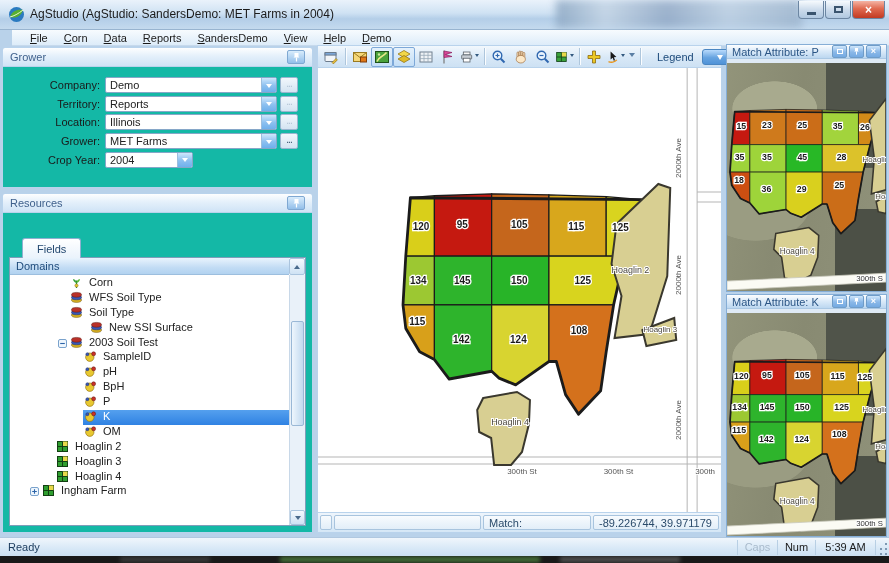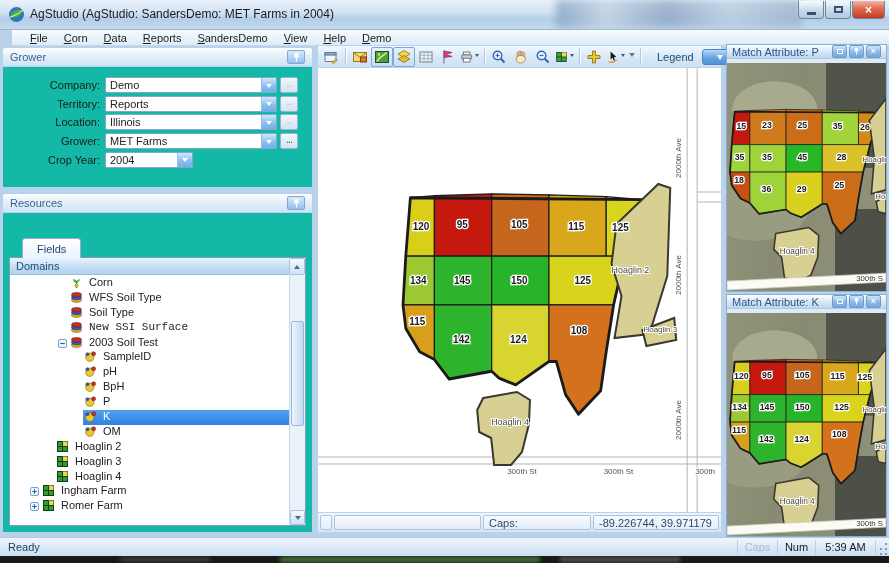--- a/index.html
+++ b/index.html
@@ -297,21 +297,21 @@
                 <span class="icon tree-icon">
                   <svg viewBox="0 0 13 13">
                     <ellipse cx="6.5" cy="9" rx="5" ry="2.4" fill="#d8b020" stroke="#6a5010" stroke-width="0.5"></ellipse>
                     <ellipse cx="6.5" cy="6.4" rx="5" ry="2.4" fill="#3858b8" stroke="#1a2c6a" stroke-width="0.5"></ellipse>
                     <ellipse cx="6.5" cy="3.8" rx="5" ry="2.4" fill="#b83028" stroke="#5c140e" stroke-width="0.5"></ellipse>
                   </svg>
                 </span>
                 <span class="tree-label">Soil Type</span>
               </span>
             </div>
-            <div class="tree-row" style="padding-left: 46px; font-family: Liberation Mono, monospace;">
+            <div class="tree-row" style="padding-left: 66px;">
               <span class="expander-spacer"></span>
               <span class="row-main">
                 <span class="icon tree-icon">
                   <svg viewBox="0 0 13 13">
                     <ellipse cx="6.5" cy="9" rx="5" ry="2.4" fill="#d8b020" stroke="#6a5010" stroke-width="0.5"></ellipse>
                     <ellipse cx="6.5" cy="6.4" rx="5" ry="2.4" fill="#3858b8" stroke="#1a2c6a" stroke-width="0.5"></ellipse>
                     <ellipse cx="6.5" cy="3.8" rx="5" ry="2.4" fill="#b83028" stroke="#5c140e" stroke-width="0.5"></ellipse>
                   </svg>
                 </span>
                 <span class="tree-label">New SSI Surface</span>
@@ -461,38 +461,20 @@
               </span>
               <span class="row-main">
                 <span class="icon tree-icon">
                   <svg viewBox="0 0 13 13">
                     <rect x="1.5" y="1.5" width="10" height="10" fill="#2f9e2f" stroke="#123f12"></rect>
                     <rect x="6.5" y="1.5" width="5" height="5" fill="#e8d84a"></rect>
                     <path d="M6.5,1.5 V11.5 M1.5,6.5 H11.5" stroke="#123f12"></path>
                   </svg>
                 </span>
                 <span class="tree-label">Ingham Farm</span>
-              </span>
-            </div>
-            <div class="tree-row" style="padding-left: 18px;">
-              <span class="expander">
-                <svg viewBox="0 0 9 9">
-                  <rect x="0.5" y="0.5" width="8" height="8" rx="1.5" fill="#eef6fd" stroke="#7aa2cc"></rect>
-                  <path d="M2.2,4.5 h4.6 M4.5,2.2 v4.6" stroke="#2b63a8" stroke-width="1.1"></path>
-                </svg>
-              </span>
-              <span class="row-main">
-                <span class="icon tree-icon">
-                  <svg viewBox="0 0 13 13">
-                    <rect x="1.5" y="1.5" width="10" height="10" fill="#2f9e2f" stroke="#123f12"></rect>
-                    <rect x="6.5" y="1.5" width="5" height="5" fill="#e8d84a"></rect>
-                    <path d="M6.5,1.5 V11.5 M1.5,6.5 H11.5" stroke="#123f12"></path>
-                  </svg>
-                </span>
-                <span class="tree-label">Romer Farm</span>
               </span>
             </div>
           </div>
         <div id="tree-scroll">
           <div id="scroll-thumb"></div>
           <span class="scroll-btn down"></span>
         </div>
       </div>
     </div>
   </div>
@@ -680,21 +662,21 @@
       <text x="144.1145038167939" y="274.975" font-size="10" font-weight="bold" fill="#1c1c1c" text-anchor="middle" paint-order="stroke" stroke="#ffffff" stroke-width="2.6">142</text>
       <text x="201.38167938931298" y="274.975" font-size="10" font-weight="bold" fill="#1c1c1c" text-anchor="middle" paint-order="stroke" stroke="#ffffff" stroke-width="2.6">124</text>
       <text x="262.3435114503817" y="266.2" font-size="10" font-weight="bold" fill="#1c1c1c" text-anchor="middle" paint-order="stroke" stroke="#ffffff" stroke-width="2.6">108</text>
     </svg>
   </div>
 
 <div id="map-statusbar">
   <span class="ms-seg ms-a"></span>
   <span class="ms-seg ms-b"></span>
   <span class="ms-seg ms-scale">
-      <span>Caps:</span>
+      <span>Match:</span>
     </span>
   <span class="ms-seg ms-coords">
       <span>-89.226744, 39.971179</span>
     </span>
 </div>
 
 <div class="side-panel" id="panel-p">
   <div class="panel-header">
     <span>Match Attribute: P</span>
     <span class="panel-btns">

